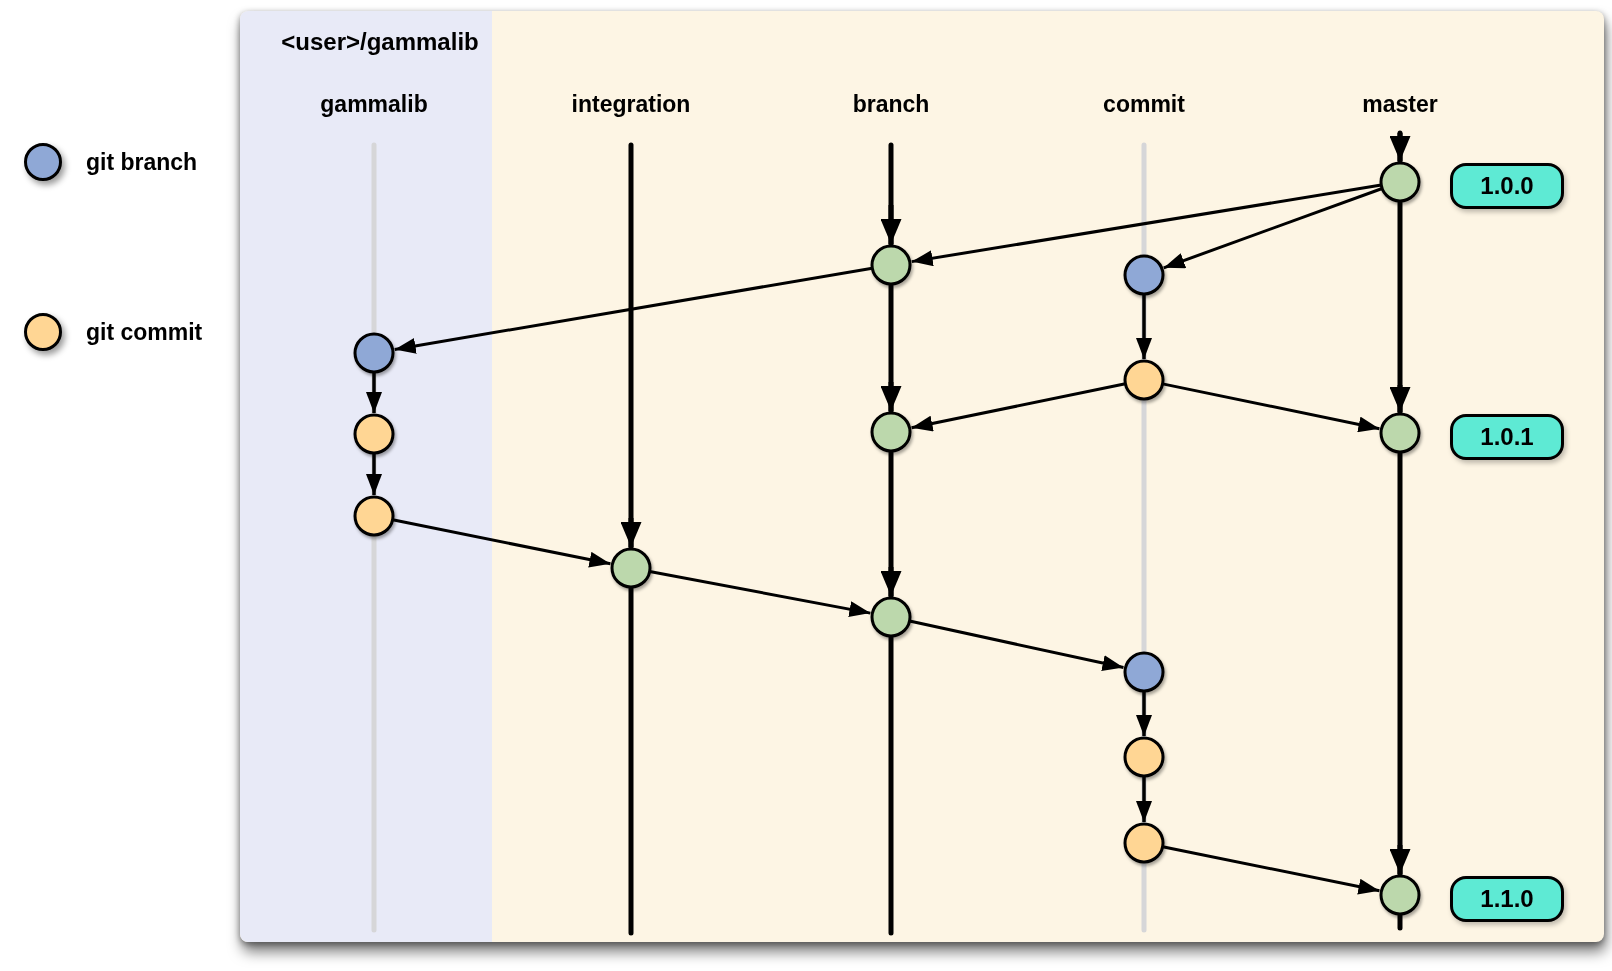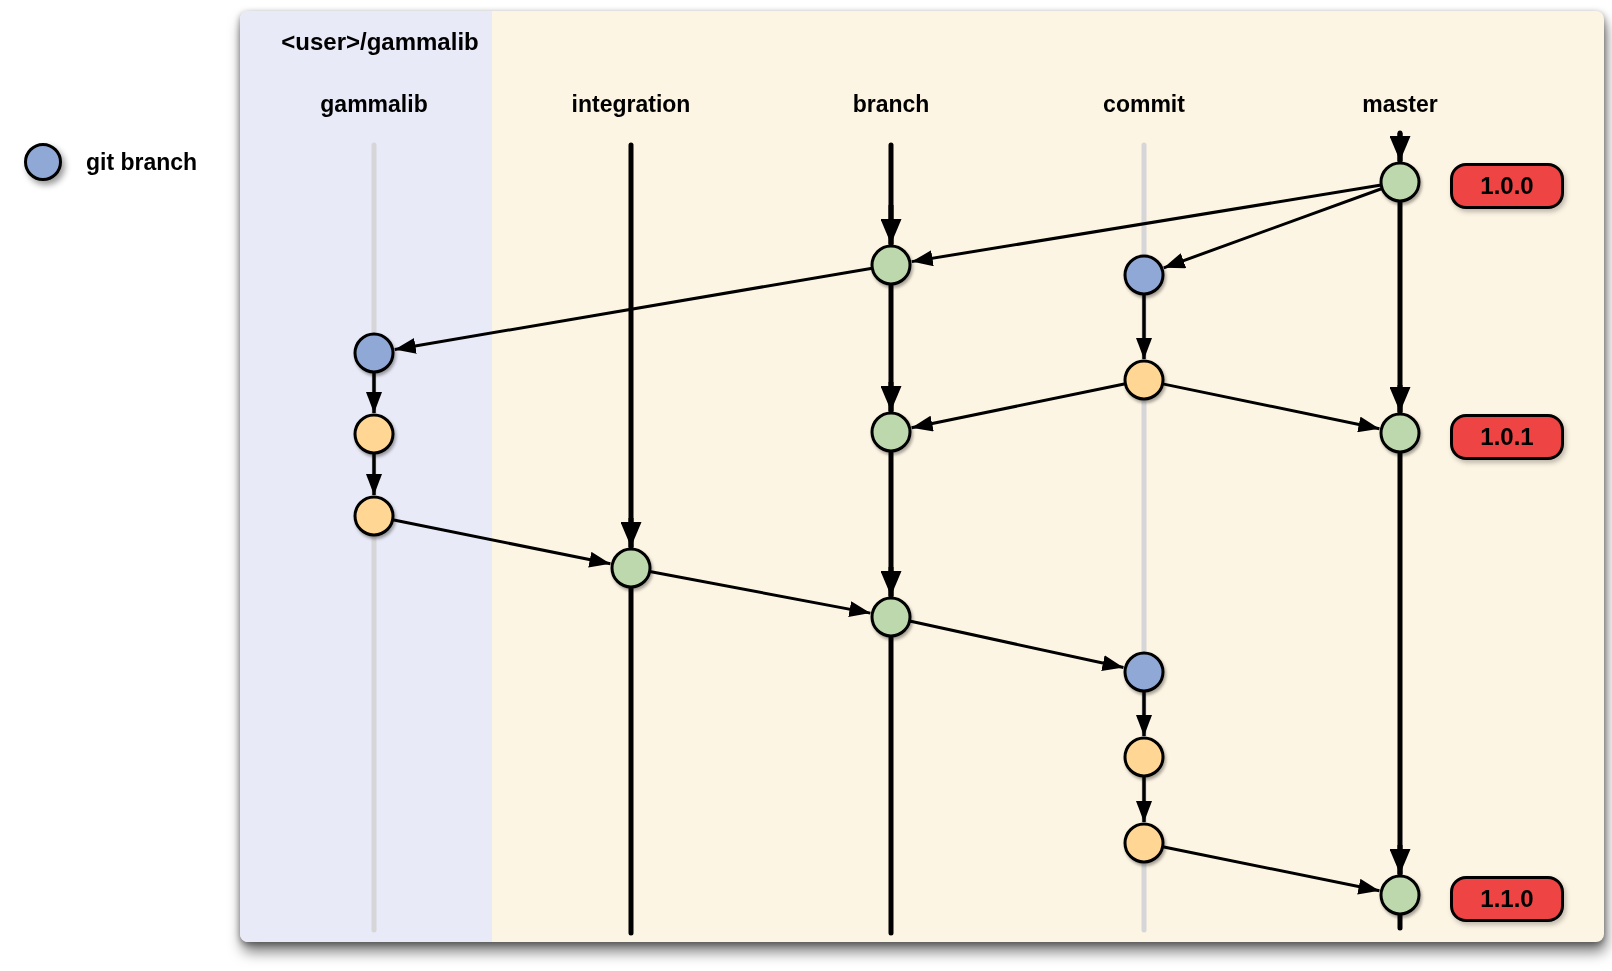--- a/index.html
+++ b/index.html
@@ -41,35 +41,39 @@
   .repo-title.fork{left:240px;width:280px;}
   .repo-title.upstream{left:660px;width:700px;}
   .branch-label{
     position:absolute;top:90px;height:28px;line-height:28px;
     transform:translateX(-50%);
     font-size:23px;font-weight:bold;white-space:nowrap;
   }
   .tag-badge{
     position:absolute;left:1450px;width:114px;height:46px;
     box-sizing:border-box;border:3px solid #000;border-radius:16px;
-    background:#ef4444;
+    background:#5eead4;
     display:flex;align-items:center;justify-content:center;
     font-size:24px;font-weight:bold;
     box-shadow:2px 3px 5px rgba(0,0,0,0.25);
   }
 </style>
 </head>
 <body>
 
 <div id="app">
 
   <div class="legend">
     <div class="legend-item li-0">
       <span class="legend-swatch" style="background: rgb(143, 168, 214);"></span>
       <span class="legend-label">git branch</span>
+    </div>
+    <div class="legend-item li-2">
+      <span class="legend-swatch" style="background: rgb(255, 214, 148);"></span>
+      <span class="legend-label">git commit</span>
     </div>
   </div>
 
   <div class="frame">
     <div class="fork-panel"></div>
   </div>
 
   <svg id="graph" width="1612" height="971" viewBox="0 0 1612 971">
     <defs>
       <marker id="ah3" viewBox="0 0 22 16" markerWidth="22" markerHeight="16" refX="21" refY="8" orient="auto" markerUnits="userSpaceOnUse">

